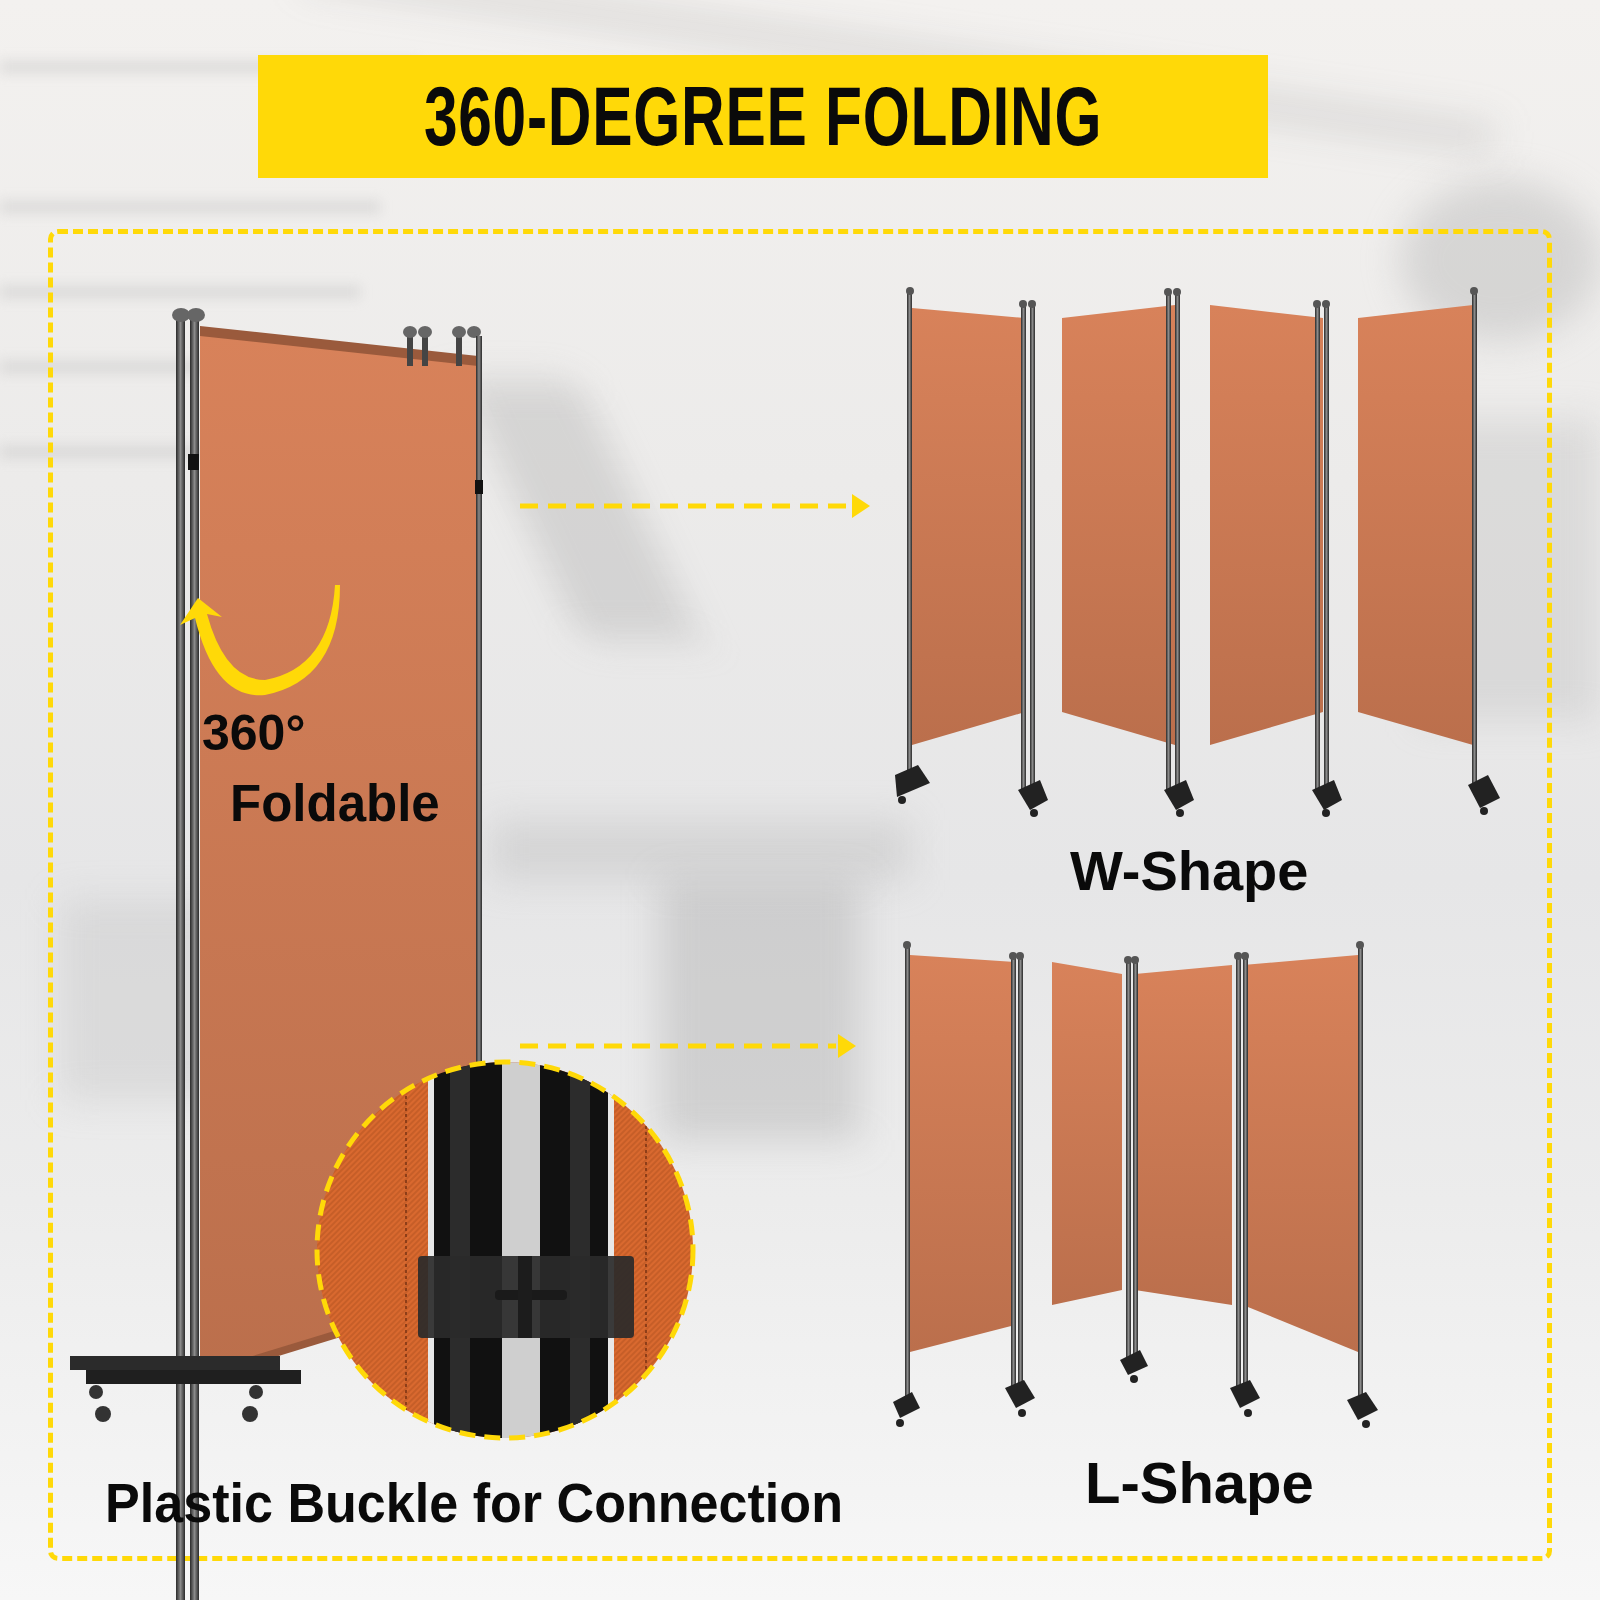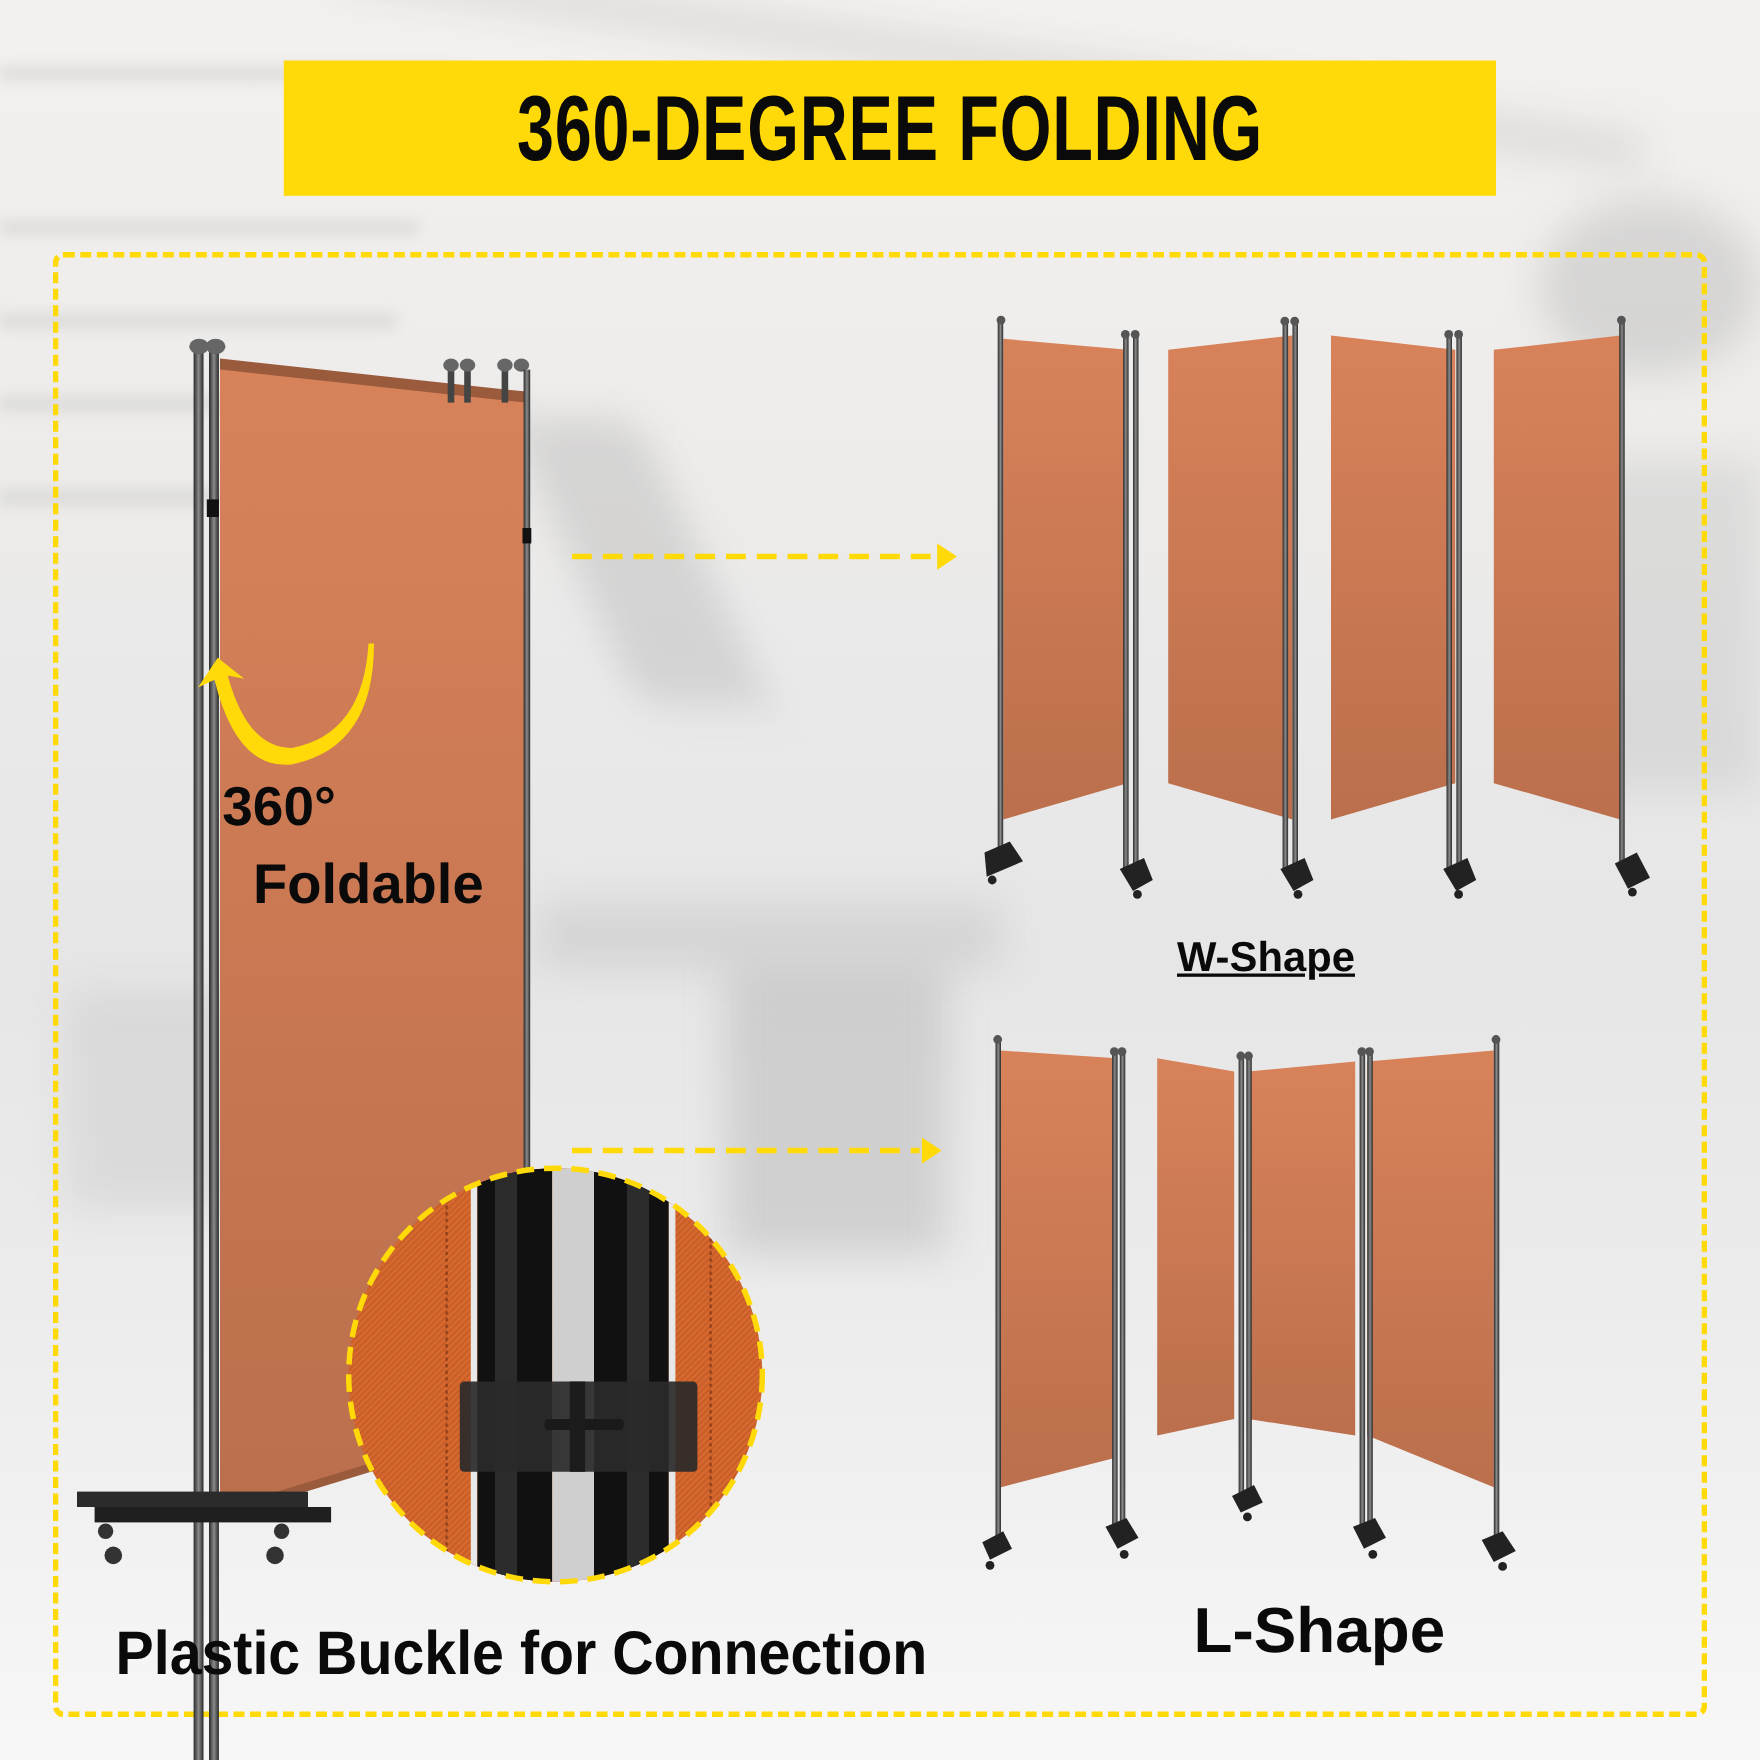--- a/index.html
+++ b/index.html
@@ -11,21 +11,21 @@
   
   .bg {
     position: absolute; inset: 0; overflow: hidden;
     background:
       linear-gradient(180deg, #f3f1ef 0%, #ecebea 30%, #e6e6e7 55%, #ececec 75%, #f7f7f7 100%);
   }
   .bg .blob { position: absolute; filter: blur(18px); }
   .bg .stripe { position: absolute; left: 0; height: 14px; background: rgba(190,190,190,0.35); filter: blur(6px); }
 
   .banner {
-    position: absolute; left: 258px; top: 55px; width: 1102px; height: 123px;
+    position: absolute; left: 258px; top: 55px; width: 1010px; height: 123px;
     background: #ffd908;
     display: flex; align-items: center; justify-content: center;
   }
   .banner-title {
     font-family: "Liberation Sans Narrow", "Liberation Sans", sans-serif;
     font-weight: 700; font-size: 84px; letter-spacing: 1px; color: #0a0a0a;
     transform: scaleX(0.72); transform-origin: center;
     white-space: nowrap;
   }
 
@@ -226,14 +226,14 @@
         <circle cx="1366" cy="1424" r="4"></circle>
     </g>
   </g>
 </svg>
 
 <div class="label" style="left:202px;top:705px;font-size:50px;line-height:56px;">360°</div>
 <div class="label" style="left:230px;top:776px;font-size:51px;line-height:56px;">Foldable</div>
 
 <div class="label" style="left:105px;top:1472px;font-size:56px;line-height:62px;transform:scaleX(0.93);transform-origin:left;">Plastic Buckle for Connection</div>
 
-<div class="label" style="left:1070px;top:843px;font-size:38px;line-height:56px;text-decoration:underline;">W-Shape</div>
+<div class="label" style="left:1070px;top:843px;font-size:56px;line-height:56px;">W-Shape</div>
 <div class="label" style="left:1085px;top:1455px;font-size:58px;line-height:56px;">L-Shape</div>
 
 </body></html>

